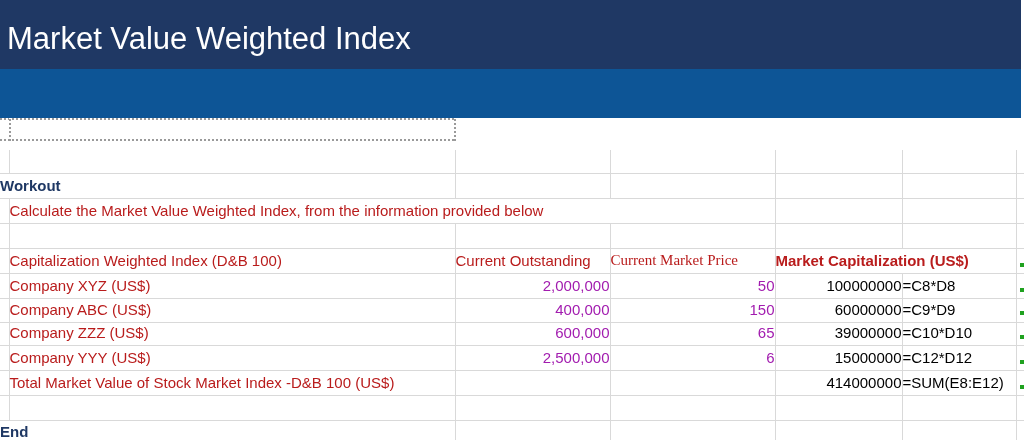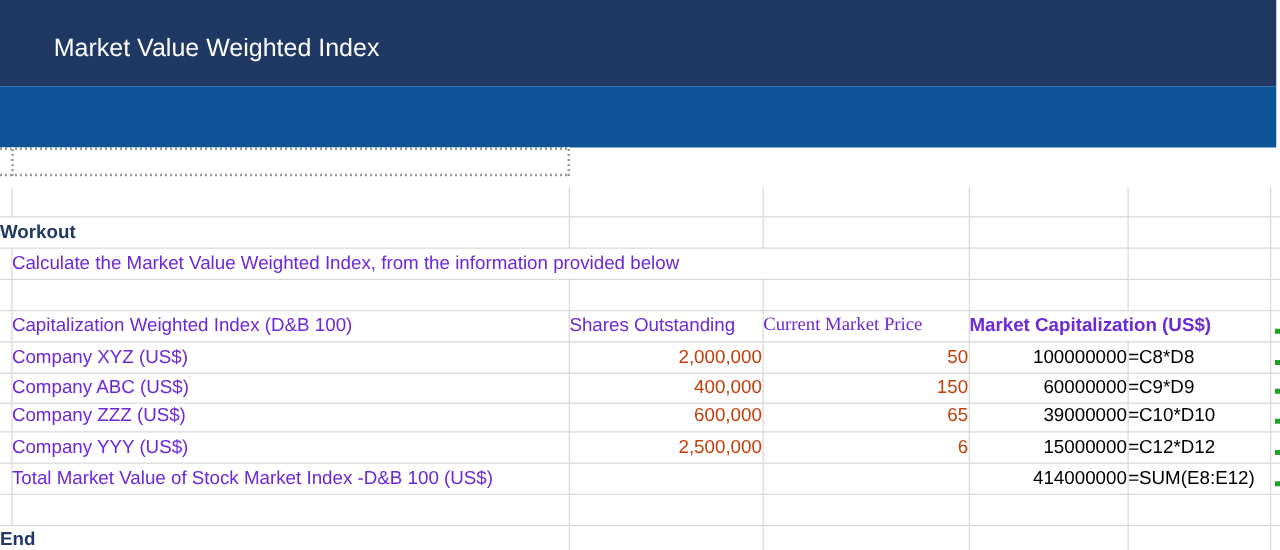--- a/index.html
+++ b/index.html
@@ -7,37 +7,37 @@
   .screen {
     position:relative; width:1024px; height:440px;
     background:#ffffff; overflow:hidden;
     font-family:"Liberation Sans", sans-serif;
   }
   
   .band-navy { position:absolute; left:0; top:0; width:1021px; height:69px; background:#1F3864; }
   .band-blue { position:absolute; left:0; top:69px; width:1021px; height:49px; background:#0D5596; }
   .title {
     position:absolute; left:7px; top:22px; color:#ffffff;
-    font-size:20px; line-height:34px; font-weight:400; white-space:nowrap;margin-left:36px;
+    font-size:31px; line-height:34px; font-weight:400; white-space:nowrap;
   }
   
   table.sheet { position:absolute; left:0; top:118px; width:1024px; border-collapse:collapse; table-layout:fixed;margin-top:32px; }
   table.sheet td {
     border-right:1px solid #D9D9D9; border-bottom:1px solid #D9D9D9;
     vertical-align:bottom; font-size:15px; line-height:19px;
     padding:0 0 3px 0; white-space:nowrap; overflow:visible;
   }
   td.gcol { border-right:none; }
   tr.last td { border-bottom:none; }
-  .lblue { color:#6d28d9; }
+  .lblue { color:#b91c1c; }
   .blabel { padding-left:4px; }
   .hC { padding-left:3px; }
   .hD { padding-left:4px;font-family:Liberation Serif, serif; }
   .hE { padding-left:6px;font-weight:bold; }
-  .nblue { color:#c2410c; text-align:right; padding-right:6px; }
+  .nblue { color:#a21caf; text-align:right; padding-right:6px; }
   .nblack { color:#000000; text-align:right; padding-right:3px; }
   .frm { color:#000000; padding-left:6px; }
   .boldnavy { color:#1F3864; font-weight:bold; font-size:16px; padding-left:1px; }
   
   .ants-h { position:absolute; height:2px; background:repeating-linear-gradient(90deg,#9A9A9A 0 2px,#ffffff 2px 4px); }
   .ants-v { position:absolute; width:2px;  background:repeating-linear-gradient(0deg,#9A9A9A 0 2px,#ffffff 2px 4px); }
   .m-top    { left:0; top:118px; width:456px; }
   .m-bottom { left:0; top:139px; width:456px; }
   .m-left   { left:9px;  top:118px; height:23px; }
   .m-right  { left:454px; top:118px; height:23px; }
@@ -99,21 +99,21 @@
         <td></td>
         <td></td>
         <td></td>
         <td></td>
         <td class="gcol"></td>
       </tr>
 
       <tr style="height:25px">
         <td></td>
         <td class="lblue blabel">Capitalization Weighted Index (D&amp;B 100)</td>
-        <td class="lblue hC">Shares Outstanding</td>
+        <td class="lblue hC">Current Outstanding</td>
         <td class="lblue hD">Current Market Price</td>
         <td colspan="2" class="lblue hE">Market Capitalization (US$)</td>
         <td class="gcol"></td>
       </tr>
 
       <tr style="height:25px">
         <td></td>
         <td class="lblue blabel">Company XYZ (US$)</td>
         <td class="nblue">2,000,000</td>
         <td class="nblue">50</td>

